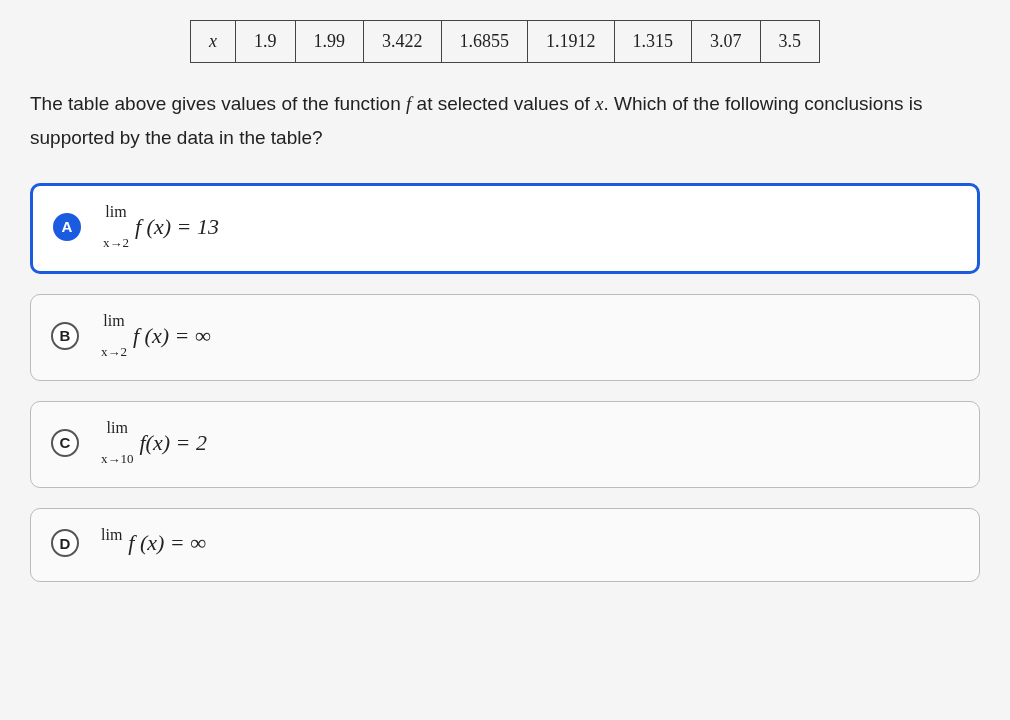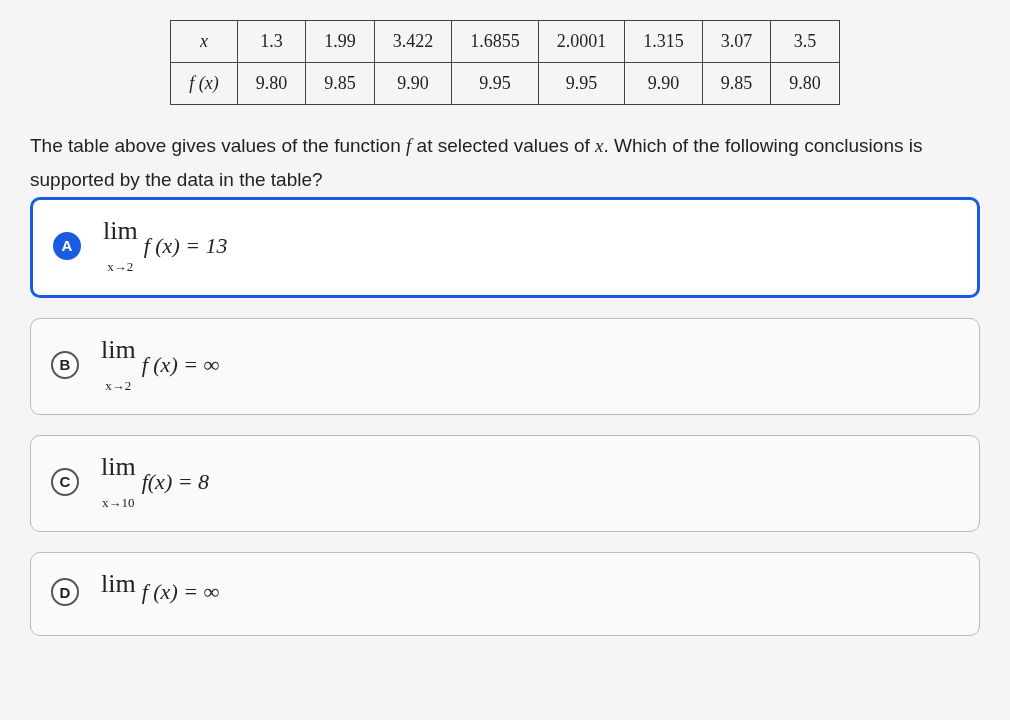--- a/index.html
+++ b/index.html
@@ -28,20 +28,21 @@
       text-align: center;
       font-size: 18px;
       font-family: "Times New Roman", serif;
     }
     td.head {
       font-style: italic;
     }
     .question {
       font-size: 19px;
       line-height: 1.8;
+      margin-bottom: 28px;
       font-family: Arial, sans-serif;
     }
     .question .fvar {
       font-family: "Times New Roman", serif;
       font-style: italic;
     }
     .choice {
       border: 1px solid #bbb;
       border-radius: 10px;
       padding: 18px 20px 22px 20px;
@@ -81,57 +82,46 @@
       align-items: center;
     }
     .lim-block {
       display: inline-flex;
       flex-direction: column;
       align-items: center;
       line-height: 1;
       margin-right: 6px;
     }
     .lim-top {
-      font-size: 26px;
+      font-size: 16px;
     }
     .lim-sub {
       font-size: 13px;
       margin-top: 16px;
     }
     .fx {
       font-style: italic;
     }
   </style>
 </head>
 <body>
 
 <div class="table-wrap">
   <table>
     <tbody>
         <tr>
       <td class="head">x</td>
-      <td>1.3</td>
+      <td>1.9</td>
       <td>1.99</td>
       <td>3.422</td>
       <td>1.6855</td>
-      <td>2.0001</td>
+      <td>1.1912</td>
       <td>1.315</td>
       <td>3.07</td>
       <td>3.5</td>
-    </tr>
-    <tr>
-      <td class="head">f (x)</td>
-      <td>9.80</td>
-      <td>9.85</td>
-      <td>9.90</td>
-      <td>9.95</td>
-      <td>9.95</td>
-      <td>9.90</td>
-      <td>9.85</td>
-      <td>9.80</td>
     </tr>
   </tbody>
     </table>
 </div>
 
 <p class="question">
   <span>The table above gives values of the function </span><span class="fvar">f</span><span> at selected values of </span><span class="fvar">x</span><span>. Which of the following conclusions is supported by the data in the table?</span>
 </p>
 
 <div class="choice selected">
@@ -156,21 +146,21 @@
   </div>
 </div>
 
 <div class="choice">
   <div class="letter">C</div>
   <div class="math">
     <span class="lim-block">
       <span class="lim-top">lim</span>
       <span class="lim-sub">x→10</span>
     </span>
-    <span class="fx">f(x) = 8</span>
+    <span class="fx">f(x) = 2</span>
   </div>
 </div>
 
 <div class="choice">
   <div class="letter">D</div>
   <div class="math">
     <span class="lim-block">
       <span class="lim-top">lim</span>
       <span class="lim-sub"></span>
     </span>

